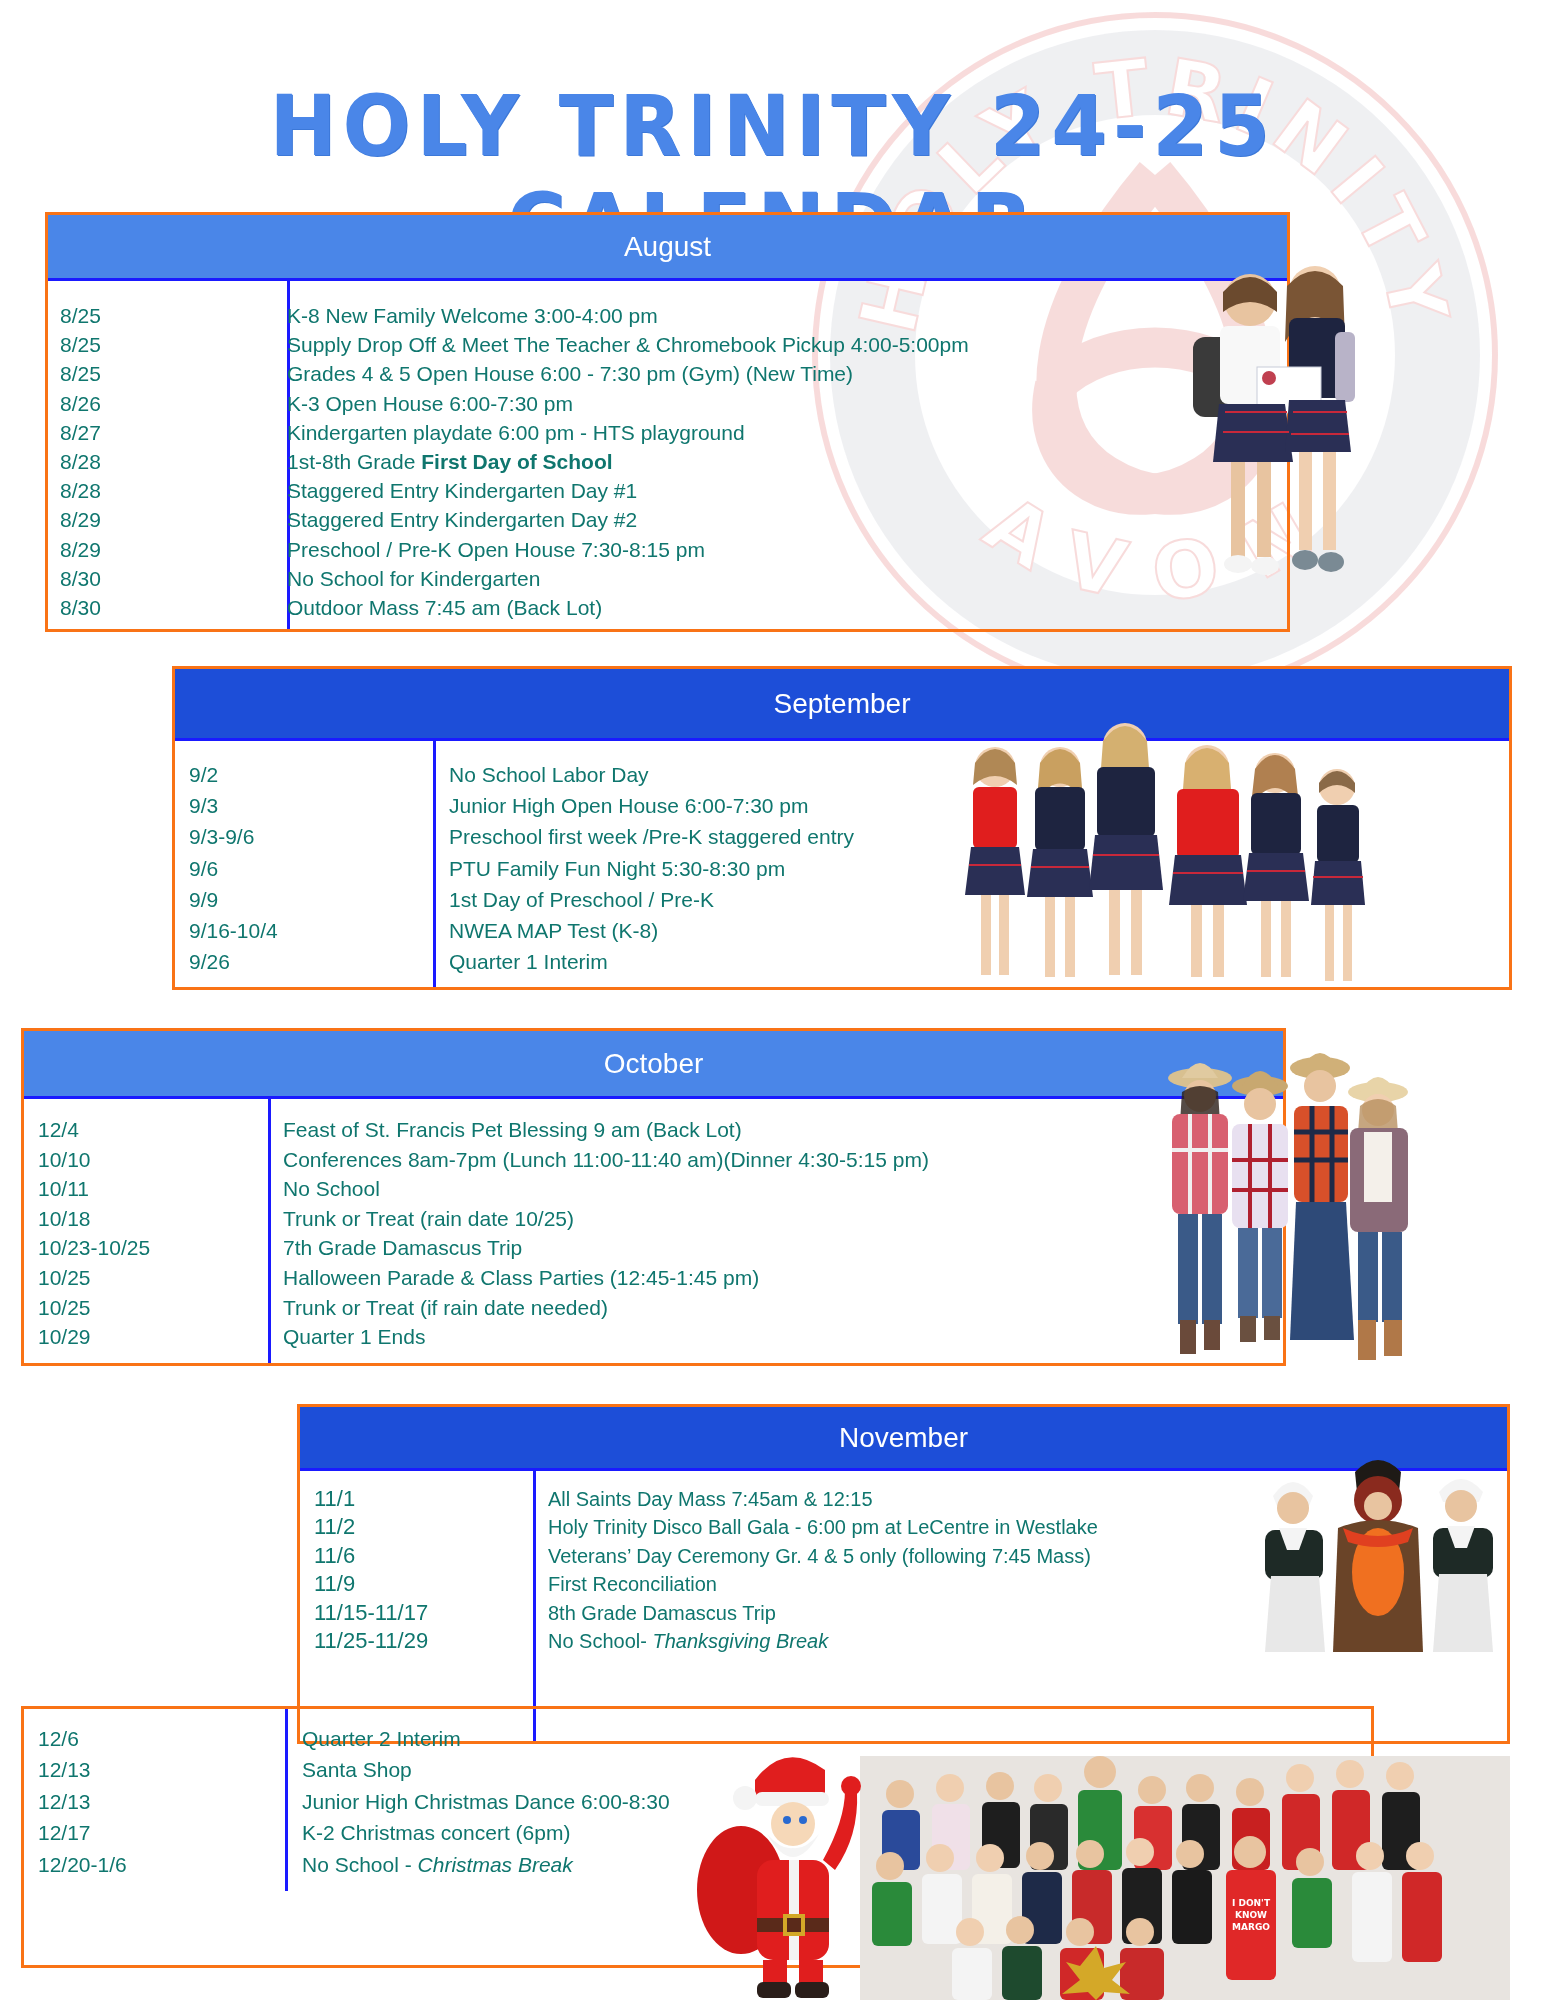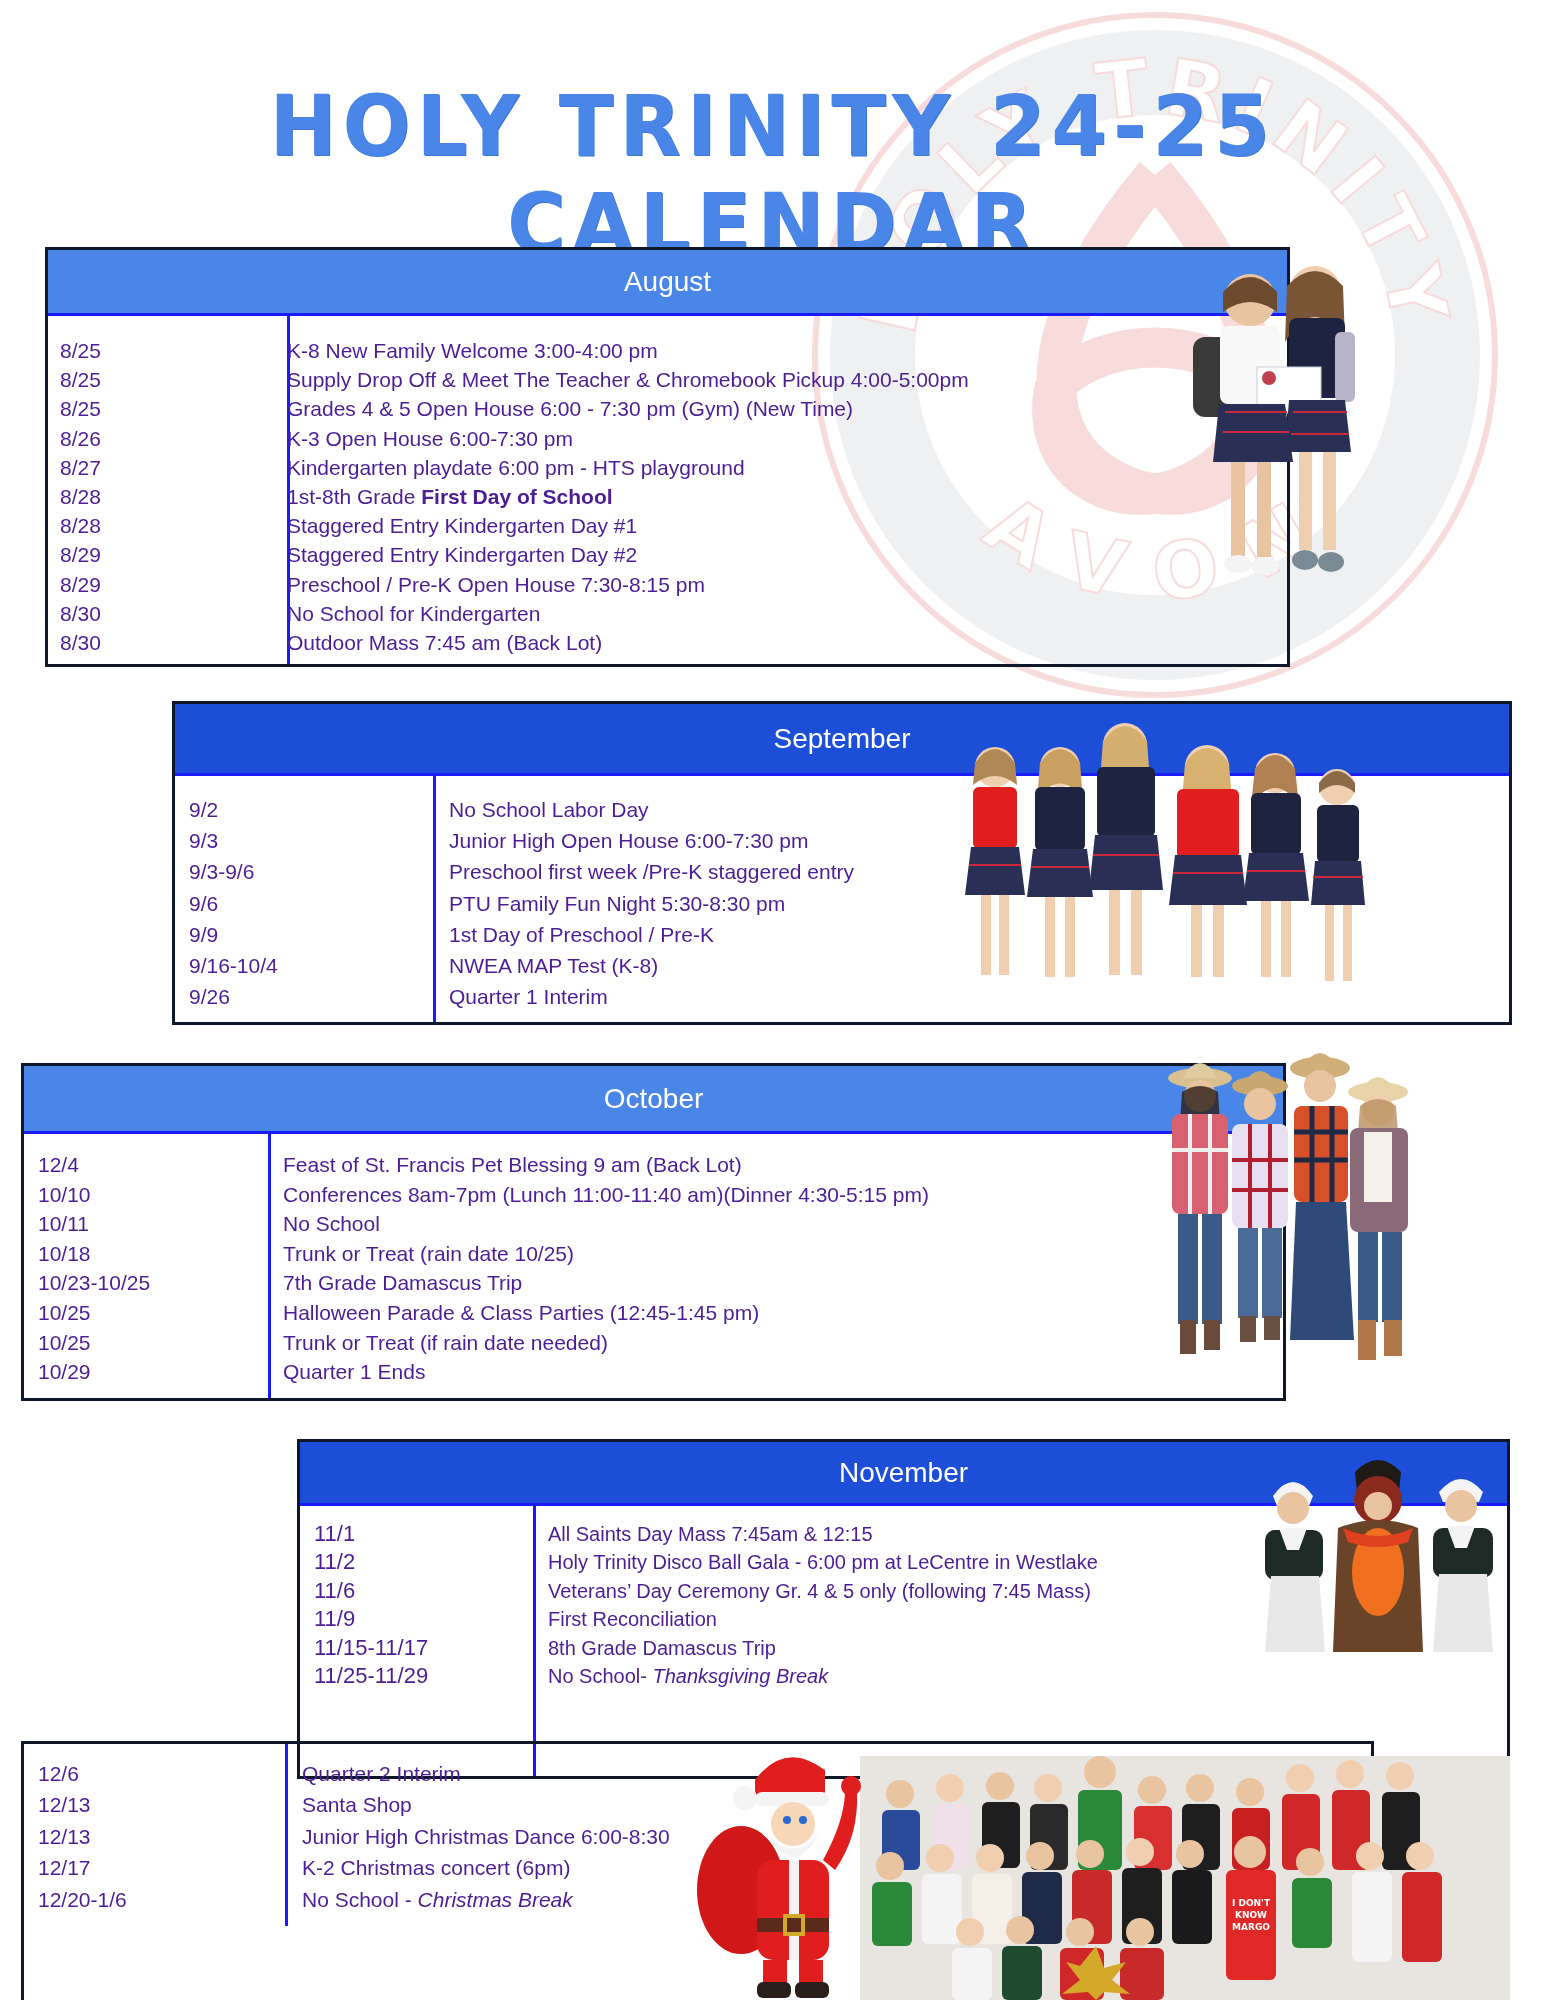--- a/index.html
+++ b/index.html
@@ -9,30 +9,30 @@
   
   .watermark { position: absolute; left: 805px; top: 5px; width: 700px; height: 700px; opacity: 0.22; pointer-events: none; }
 
   .title {
     position: absolute; left: 0; top: 82px; width: 1545px; text-align: center;
     font-family: "DejaVu Sans", sans-serif; font-weight: 900; font-size: 80px;
     letter-spacing: 6px; color: #4a86e8; transform: scaleY(1.05);
     text-shadow: 1px 1px 0 #3c78d8;
   }
 
-  .month { position: absolute; border: 3px solid #0f172a; background: transparent; margin-top: 35px; }
+  .month { position: absolute; border: 3px solid #f97316; background: transparent; }
   .month .hdr {
     height: var(--hh); border-bottom: 3px solid #1a1aff; color: #fff;
     font-size: 28px; display: flex; align-items: center; justify-content: center;
   }
   .month.blue .hdr { background: #4a86e8; }
   .month.red .hdr { background: #1d4ed8; }
   .month .body { position: relative; height: calc(100% - var(--hh)); }
   .month .divider { position: absolute; top: 0; bottom: 0; width: 3px; background: #1a1aff; }
-  .month .dates, .month .events { position: absolute; top: var(--pt); color: #4c1d95; font-size: 21px; line-height: var(--lh); }
+  .month .dates, .month .events { position: absolute; top: var(--pt); color: #0f766e; font-size: 21px; line-height: var(--lh); }
   .month .dates { left: 12px; }
   .row { white-space: nowrap; }
   .b { font-weight: bold; }
   .i { font-style: italic; }
 
   .photo { position: absolute; }
 </style>
 </head>
 <body>
 

